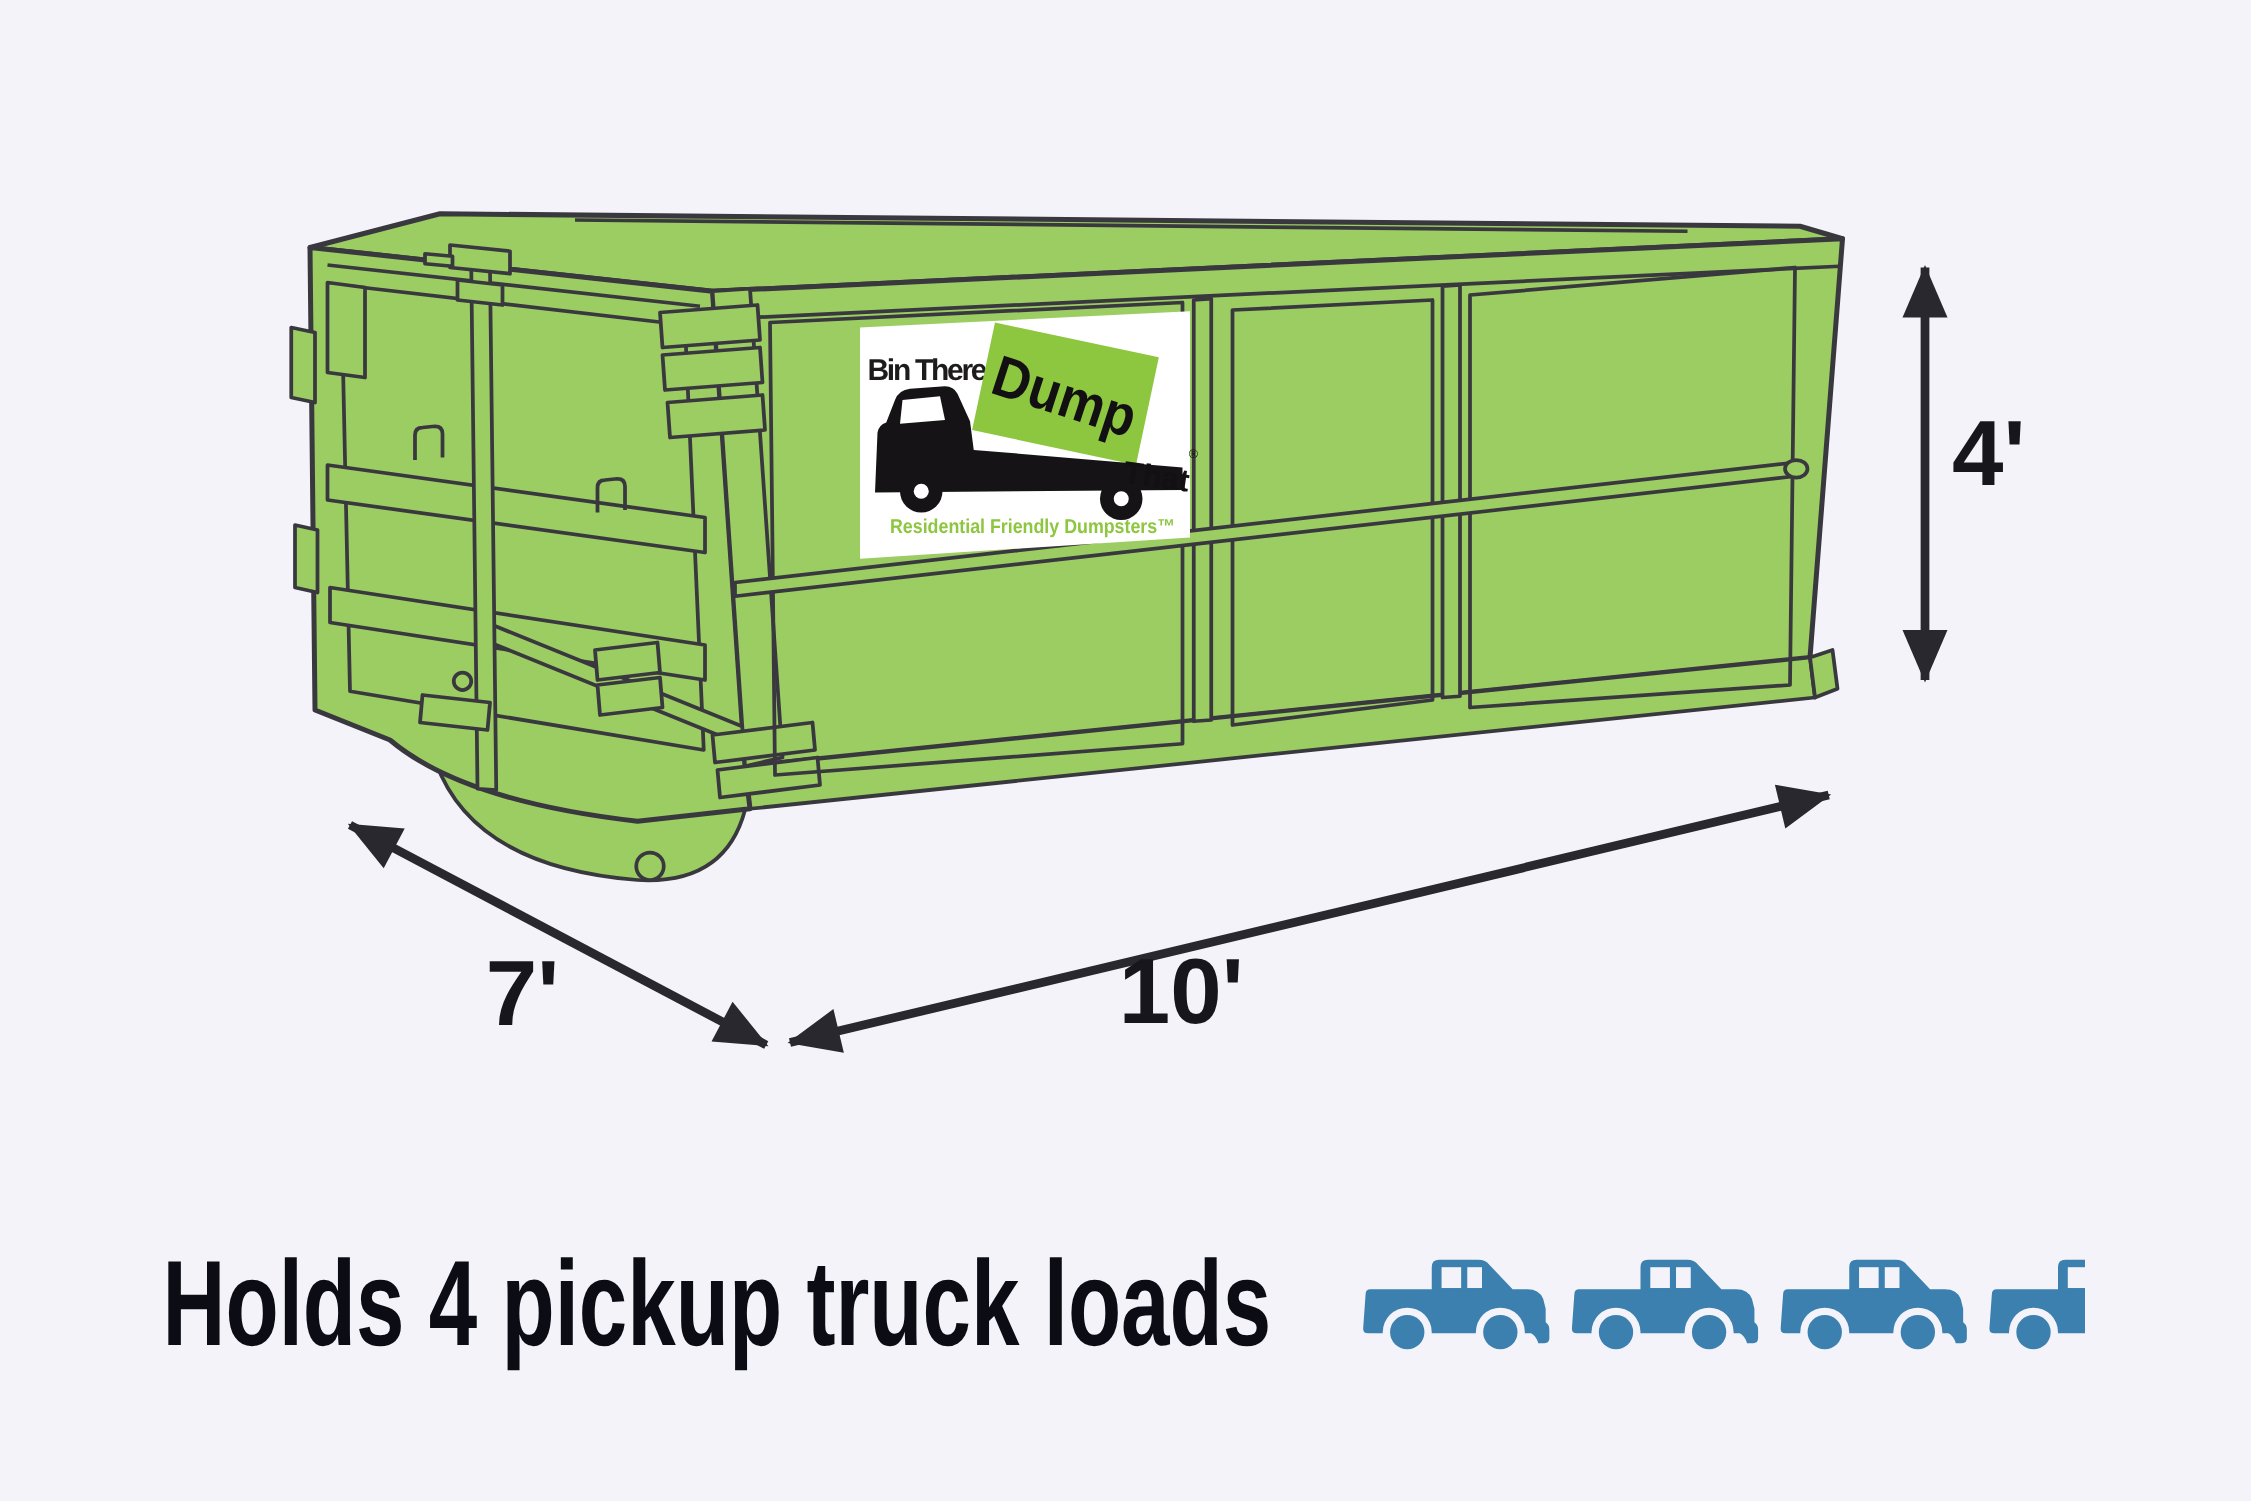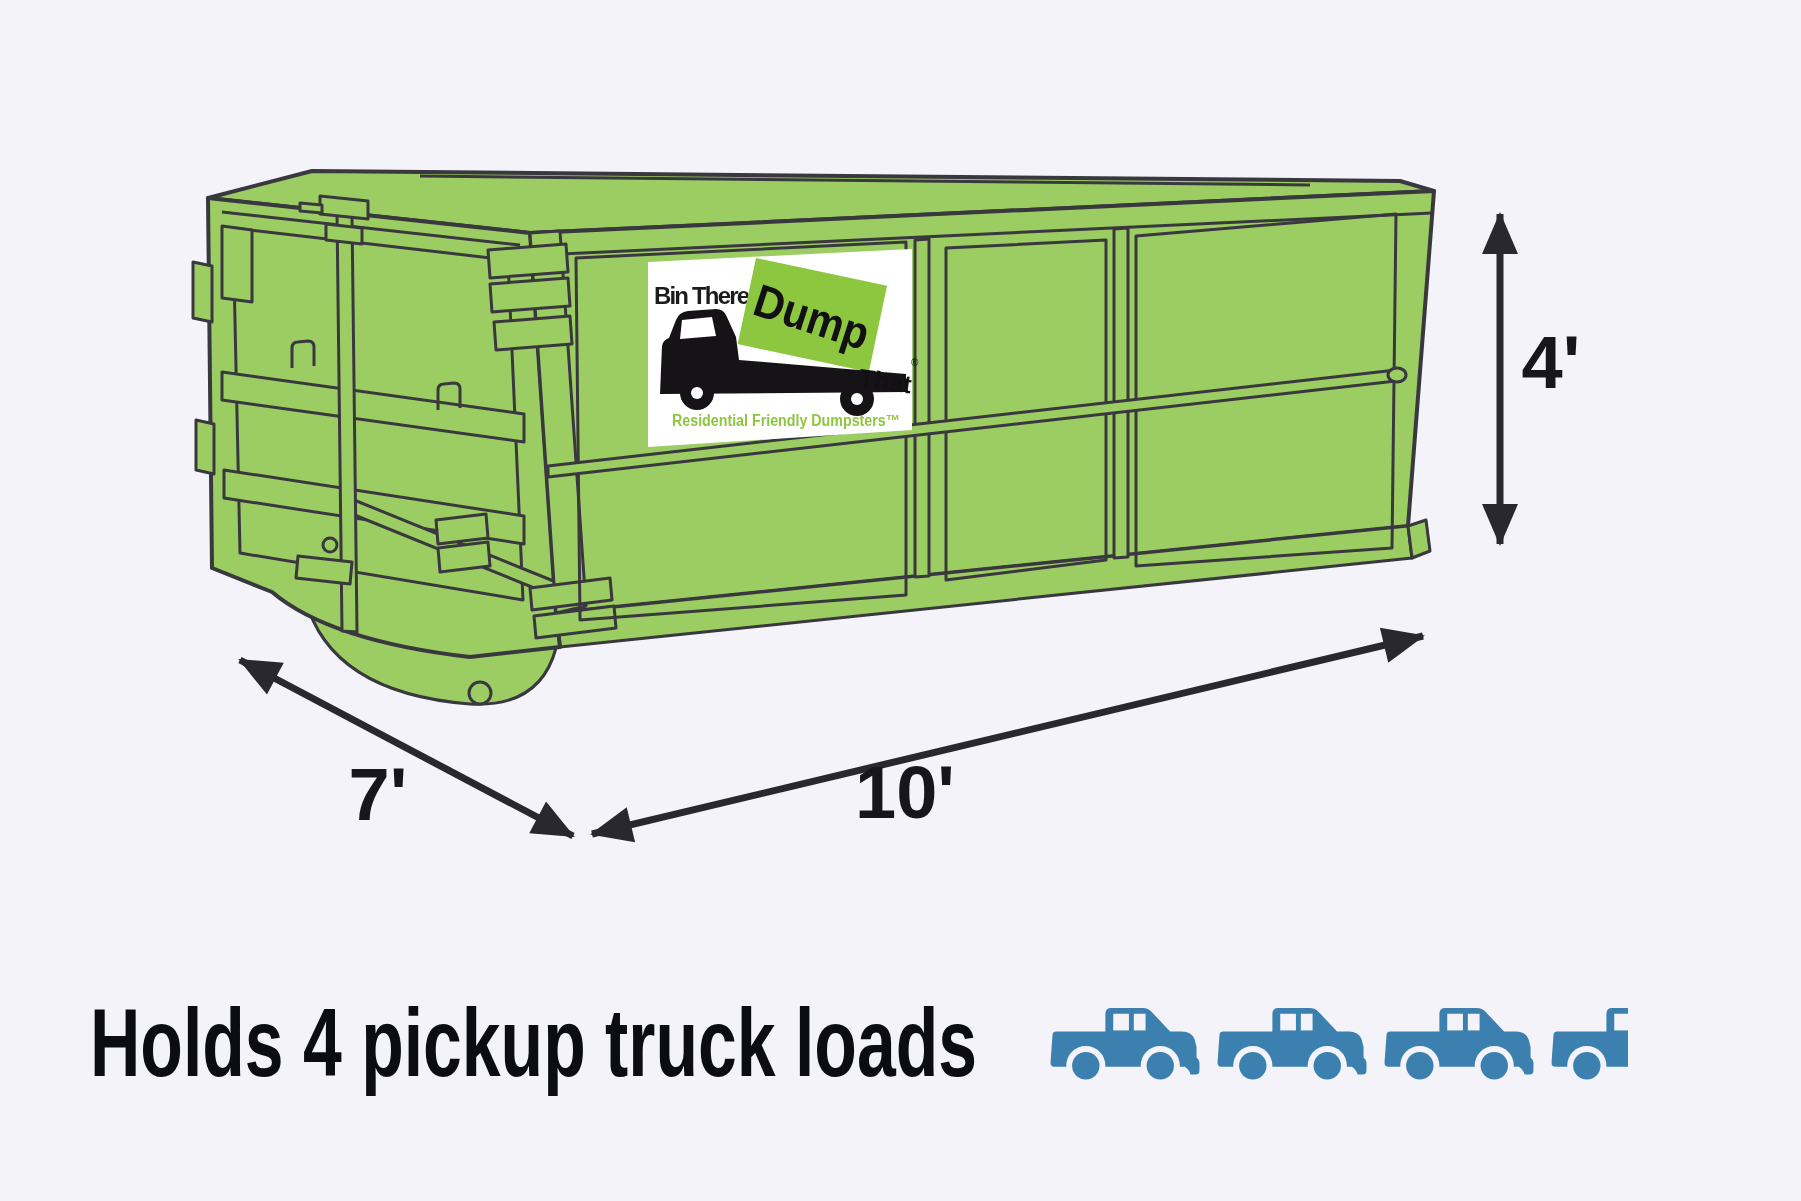--- a/index.html
+++ b/index.html
@@ -1,21 +1,21 @@
 <!DOCTYPE html>
 <html style="--bg: #f4f3fa; --green: #9ccd62; --outline: #3a383f; --logo-green: #8dc63f; --ink: #0c0c14; --blue: #3b80ae;"><head>
 <meta charset="utf-8">
 <style>
   :root{
     --bg:#f4f3fa; --green:#9ccd62; --outline:#3a383f; --logo-green:#8dc63f;
     --ink:#0c0c14; --blue:#3b80ae;
   }
   html,body{margin:0;padding:0;}
   body{background:var(--bg);font-family:"Liberation Sans","DejaVu Sans",sans-serif;}
-  .stage{position:relative;width:1628px;height:1201px;background:var(--bg);overflow:hidden;}
+  .stage{position:relative;width:1628px;height:1201px;background:var(--bg);overflow:hidden;padding-left:40px;}
   svg text{font-family:"Liberation Sans","DejaVu Sans",sans-serif;}
   .ol{stroke:var(--outline);stroke-width:4;stroke-linejoin:round;fill:var(--green);}
   .ol3{stroke:var(--outline);stroke-width:3;stroke-linejoin:round;fill:var(--green);}
   .ln{stroke:var(--outline);stroke-width:3;fill:none;stroke-linejoin:round;}
   .arrow{stroke:#29282e;stroke-width:7;fill:none;}
   .dimtxt{fill:#17161d;font-weight:bold;}
 </style>
 </head>
 <body>
 

